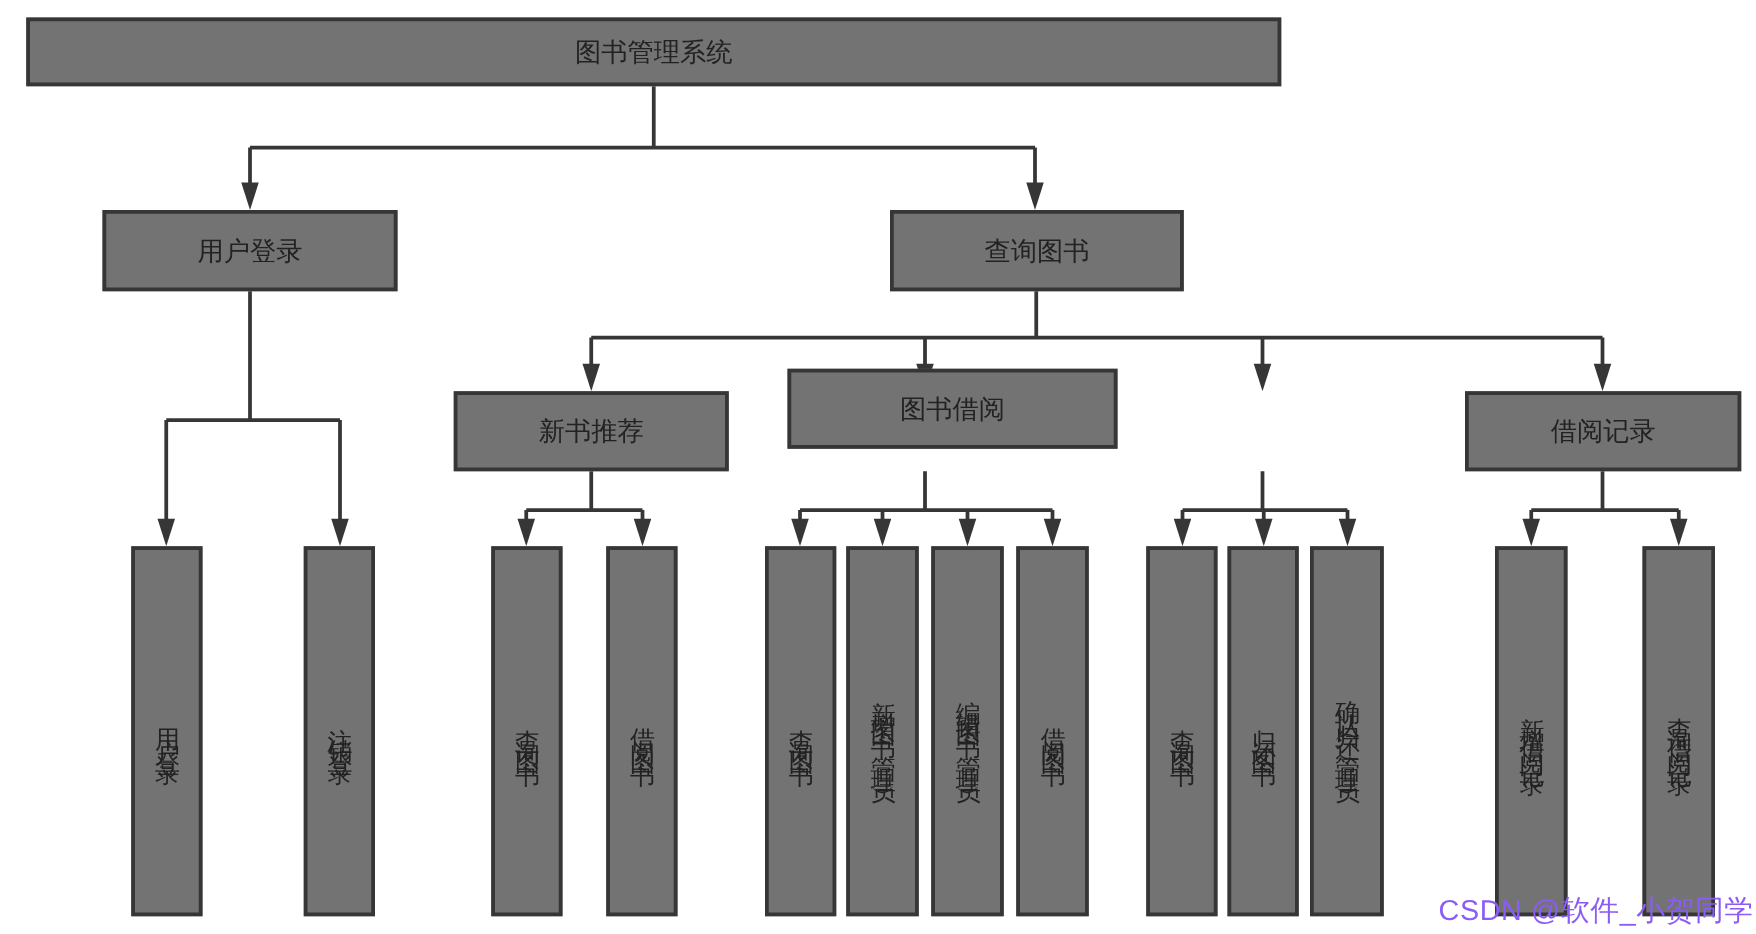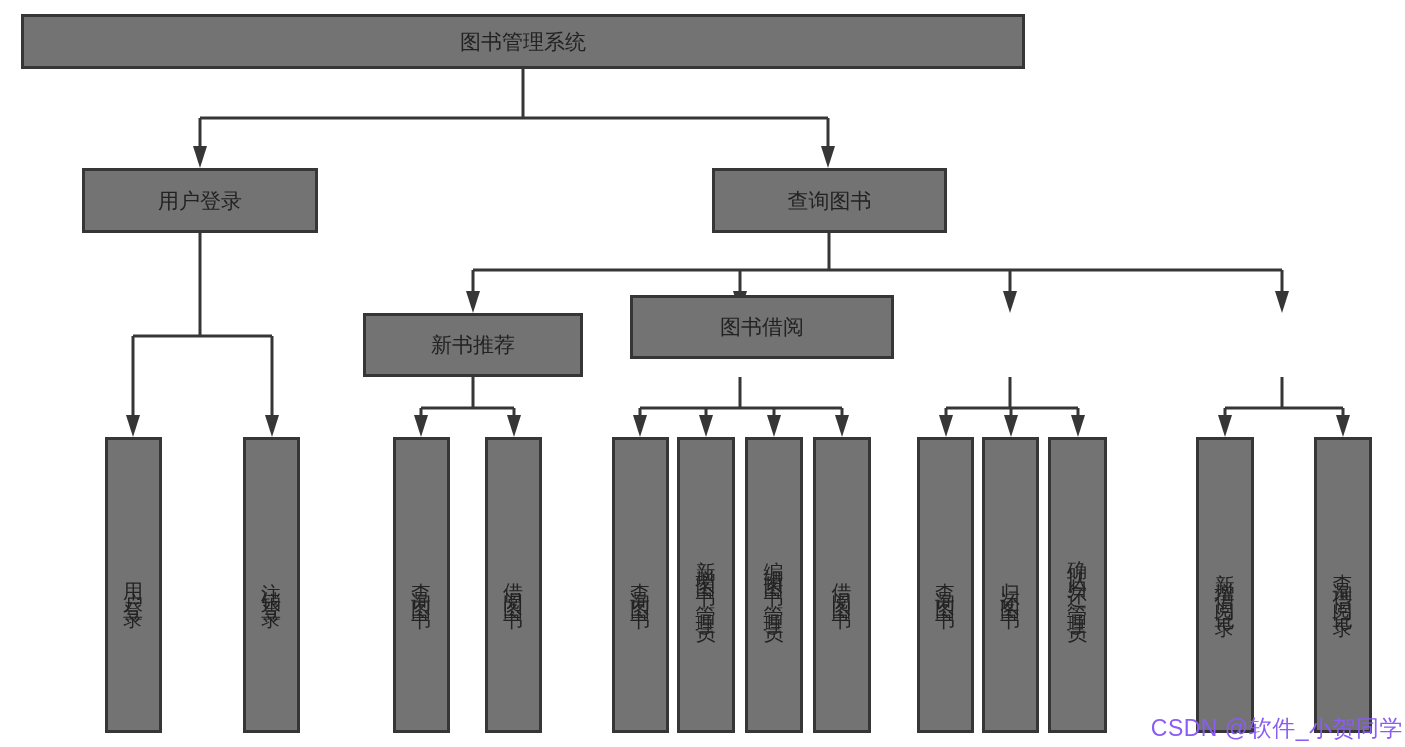--- a/index.html
+++ b/index.html
@@ -116,20 +116,21 @@
     </g>
   </svg>
 
   <div class="node" id="n-root">图书管理系统</div>
 
   <div class="node" id="n-login">用户登录</div>
   <div class="node" id="n-mgmt">查询图书</div>
 
   <div class="node" id="n-newbook">新书推荐</div>
   <div class="node" id="n-borrow">图书借阅</div>
+  <div class="node" id="n-record">借阅记录</div>
 
   <div class="node v" id="n-login-1">用户登录</div>
   <div class="node v" id="n-login-2">注销登录</div>
 
   <div class="node v" id="n-nb-1">查询图书</div>
   <div class="node v" id="n-nb-2">借阅图书</div>
 
   <div class="node v" id="n-bw-1">查询图书</div>
   <div class="node v" id="n-bw-2">新增图书（管理员）</div>
   <div class="node v" id="n-bw-3">编辑图书（管理员）</div>

